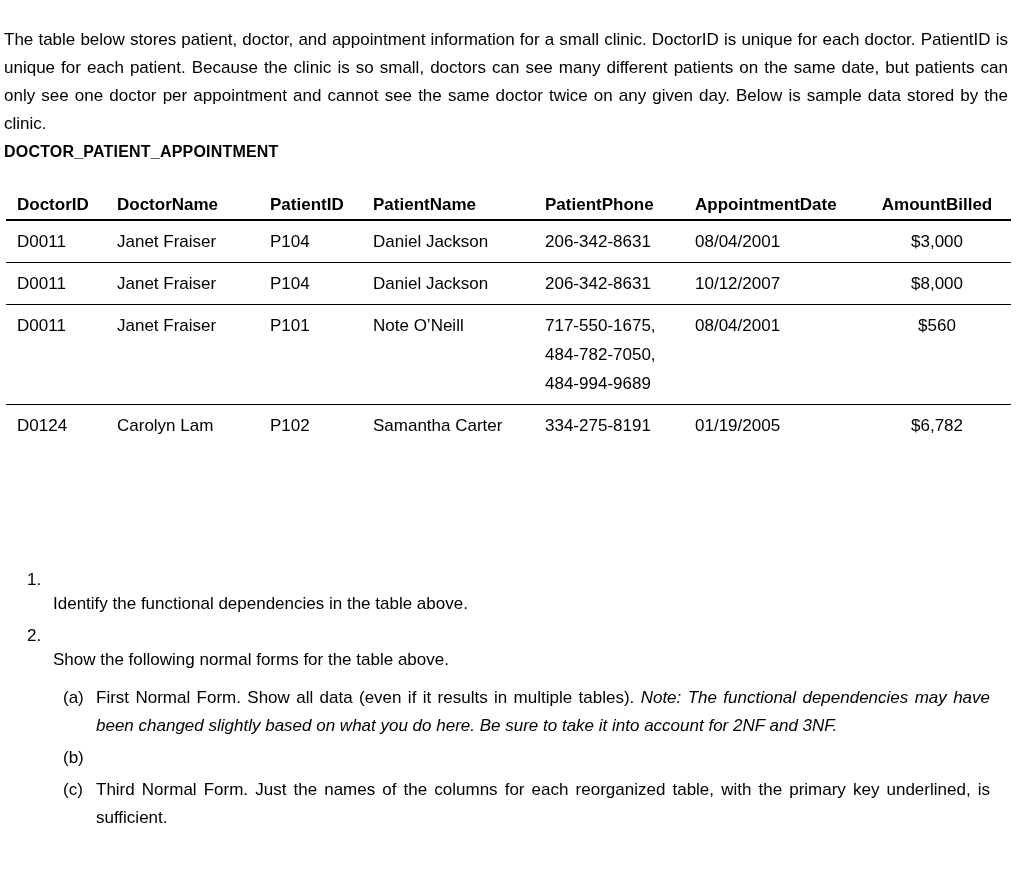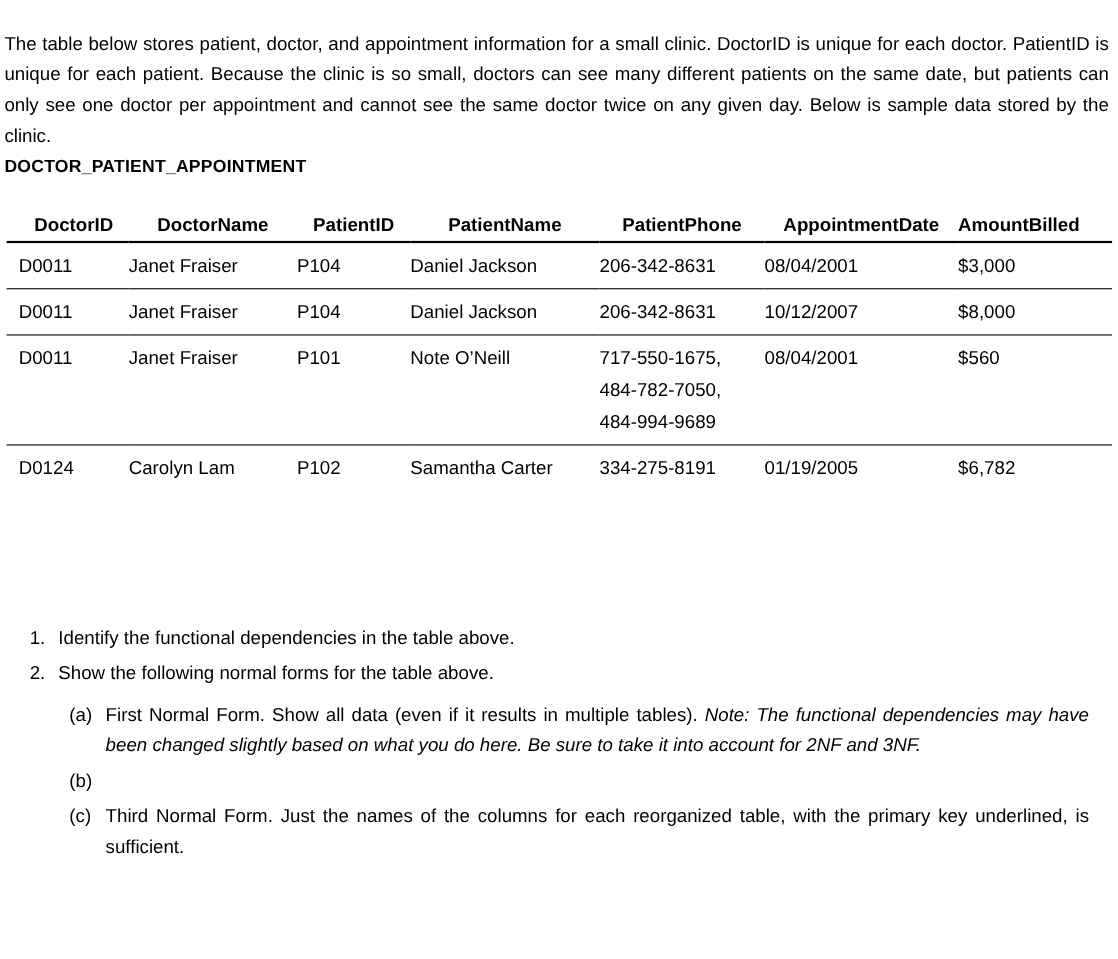--- a/index.html
+++ b/index.html
@@ -47,21 +47,21 @@
     table-layout: fixed;
   }
   col.c1 { width: 111px; }
   col.c2 { width: 153px; }
   col.c3 { width: 103px; }
   col.c4 { width: 172px; }
   col.c5 { width: 150px; }
   col.c6 { width: 176px; }
   col.c7 { width: 140px; }
   table.data th {
-    text-align: center;
+    text-align: left;
     font-weight: bold;
     line-height: 29px;
     padding: 0;
     border-bottom: 2.5px solid #000;
     white-space: nowrap;
   }
   table.data td {
     vertical-align: top;
     line-height: 29px;
     padding: 6px 0;
@@ -70,41 +70,42 @@
   }
   table.data tbody tr:last-child td {
     border-bottom: none;
   }
   table.data th:first-child,
   table.data td:first-child {
     padding-left: 11px;
   }
   table.data th:last-child,
   table.data td:last-child {
-    text-align: left;
+    text-align: center;
     padding-right: 8px;
   }
   .questions {
     position: absolute;
     top: 566px;
     left: 0;
     width: 1012px;
   }
   .q-item {
     display: flex;
     line-height: 28px;
     margin-bottom: 4px;
   }
   .q-num {
     flex: none;
     margin-left: 27px;
     width: 26px;
   }
   .q-text {
     flex: 1;
+    margin-top: 24px;
   }
   .q-sublist {
     margin-top: 10px;
   }
   .q-sub {
     display: flex;
     line-height: 28px;
     margin-bottom: 4px;
   }
   .q-sub-label {

